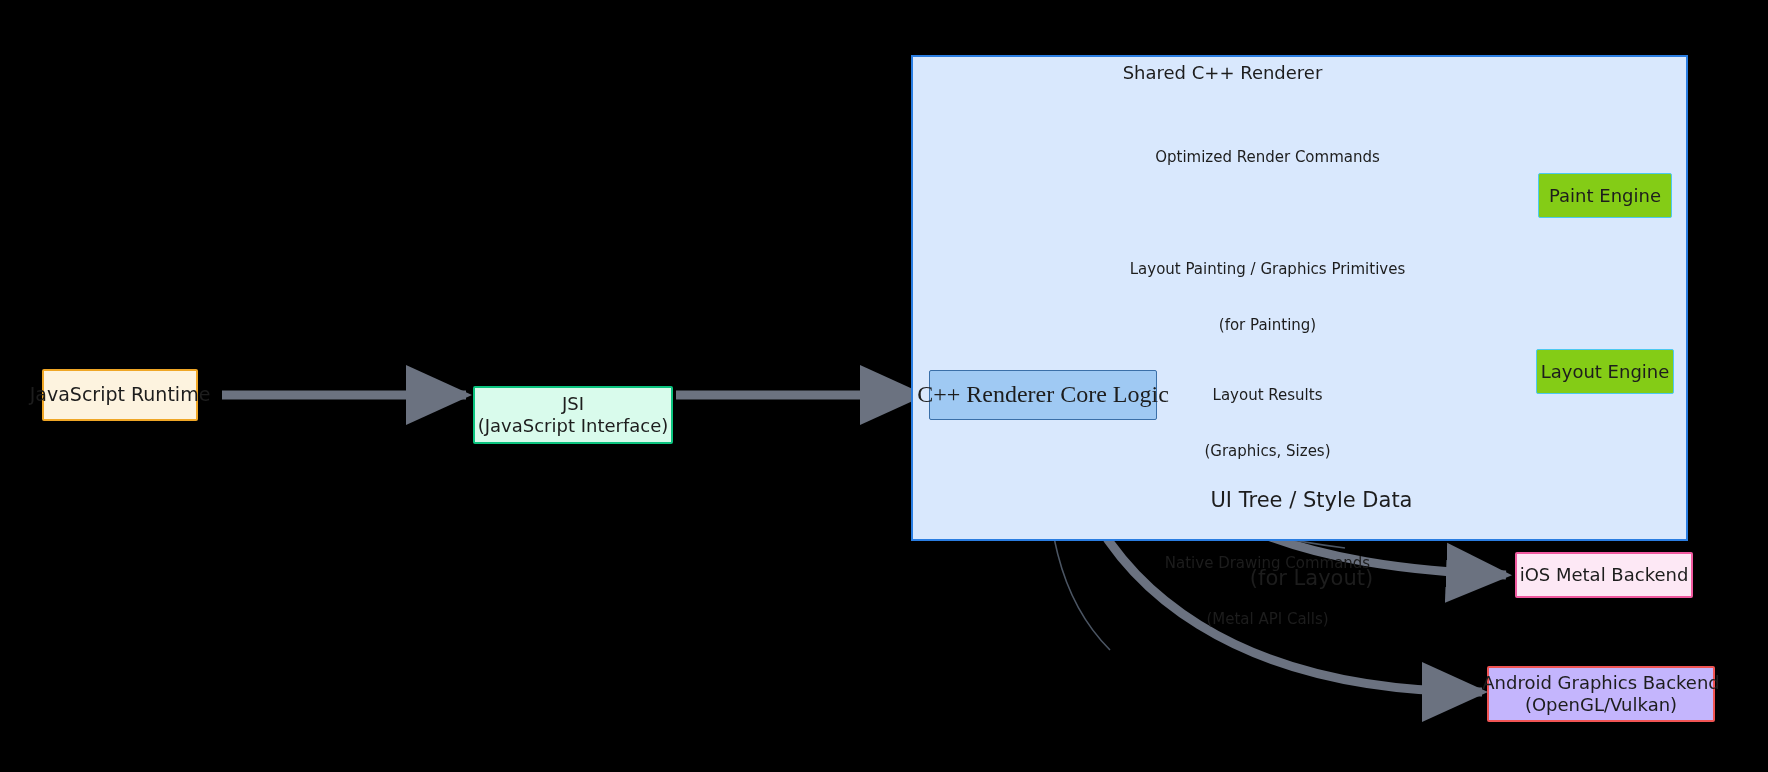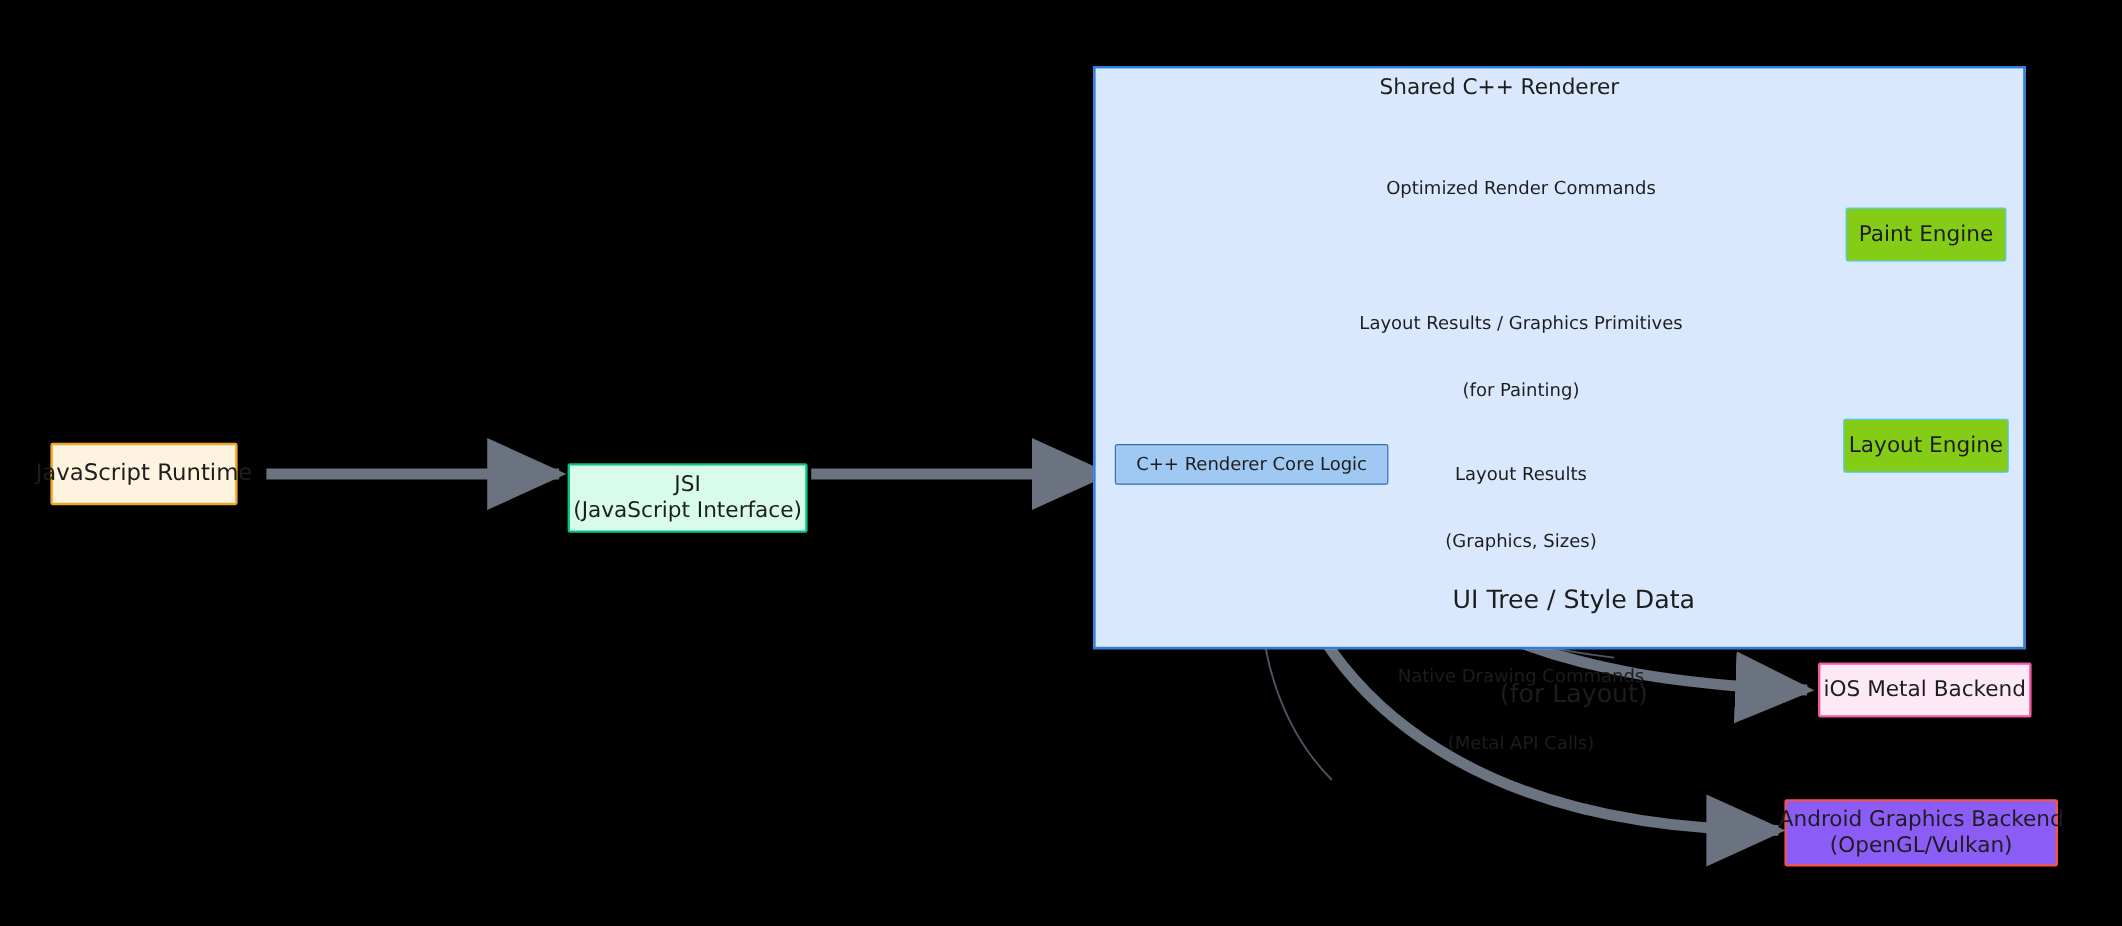--- a/index.html
+++ b/index.html
@@ -79,21 +79,21 @@
     background: #84cc16;
     border: 1px solid #4cc9f0;
     color: #1d1d1d;
   }
   .n-ios {
     background: #fde8f5;
     border: 2px solid #f0599f;
     color: #1d1d1d;
   }
   .n-android {
-    background: #8b5cf6;
+    background: #c4b5fd;
     border: 2px solid #f05454;
     color: #1d1d1d;
   }
 </style>
 </head>
 <body>
 
 <div id="stage">
 
   <svg id="edges" viewBox="0 0 1768 772">
@@ -132,46 +132,46 @@
     <g>
       <path d="M 1048 420 C 1080 500, 1320 500, 1530 378" fill="none" stroke="#4b5563" stroke-width="1.8" marker-end="url(#arrow-dark)"></path>
     </g>
     <g>
       <path d="M 1070 422 C 1100 480, 1200 530, 1345 548" fill="none" stroke="#4b5563" stroke-width="1.6"></path>
       <path d="M 1052 423 C 1040 520, 1060 600, 1110 650" fill="none" stroke="#4b5563" stroke-width="1.6"></path>
     </g>
   </svg>
 
   <div class="subgraph" style="left:911px; top:55px; width:777px; height:486px;"></div>
-  <div class="subgraph-title" style="left:907px; top:62px; width:685px; font-size:18px;">Shared C++ Renderer</div>
+  <div class="subgraph-title" style="left:880px; top:62px; width:685px; font-size:18px;">Shared C++ Renderer</div>
 
   <div class="node n-js" style="left:42px; top:369px; width:156px; height:52px; font-size:19px; border-radius:2px;">JavaScript Runtime</div>
 
   <div class="node n-jsi" style="left:473px; top:386px; width:200px; height:58px; font-size:18px; border-radius:2px; flex-direction:column;">
     <span>JSI</span>
     <span>(JavaScript Interface)</span>
   </div>
 
-  <div class="node n-core" style="left:929px; top:370px; width:228px; height:34px; font-size:15px; border-radius:2px;">C++ Renderer Core Logic</div>
+  <div class="node n-core" style="left:929px; top:370px; width:228px; height:50px; font-size:24px; border-radius:2px;font-family:Liberation Serif, serif;">C++ Renderer Core Logic</div>
 
   <div class="node n-engine" style="left:1538px; top:173px; width:134px; height:45px; font-size:18px; border-radius:2px;">Paint Engine</div>
 
   <div class="node n-engine" style="left:1536px; top:349px; width:138px; height:45px; font-size:18px; border-radius:2px;">Layout Engine</div>
 
   <div class="node n-ios" style="left:1515px; top:552px; width:178px; height:46px; font-size:18px; border-radius:2px;">iOS Metal Backend</div>
 
   <div class="node n-android" style="left:1487px; top:666px; width:228px; height:56px; font-size:18px; border-radius:2px; flex-direction:column;">
     <span>Android Graphics Backend</span>
     <span>(OpenGL/Vulkan)</span>
   </div>
 
   <div class="edge-label" style="left:1105px; top:148px; width:325px; font-size:15px;">Optimized Render Commands</div>
 
   <div class="edge-label" style="left:1090px; top:222px; width:355px; font-size:15px;">
-    <div>Layout Results / Graphics Primitives</div>
+    <div>Layout Painting / Graphics Primitives</div>
     <div>(for Painting)</div>
   </div>
 
   <div class="edge-label" style="left:1155px; top:348px; width:225px; font-size:15px;">
     <div>Layout Results</div>
     <div>(Graphics, Sizes)</div>
   </div>
 
   <div class="edge-label" style="left:1189px; top:434px; width:245px; font-size:21px;">
     <div>UI Tree / Style Data</div>

